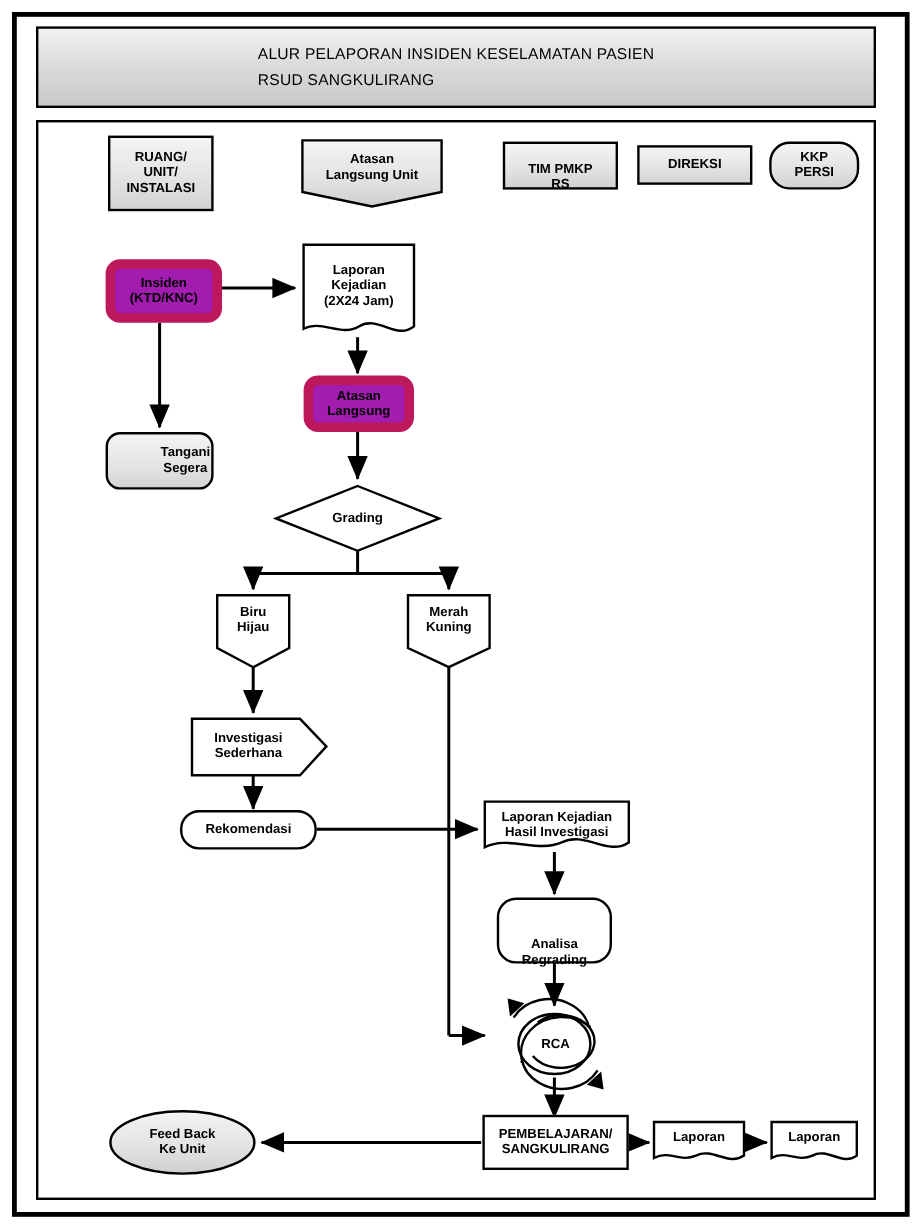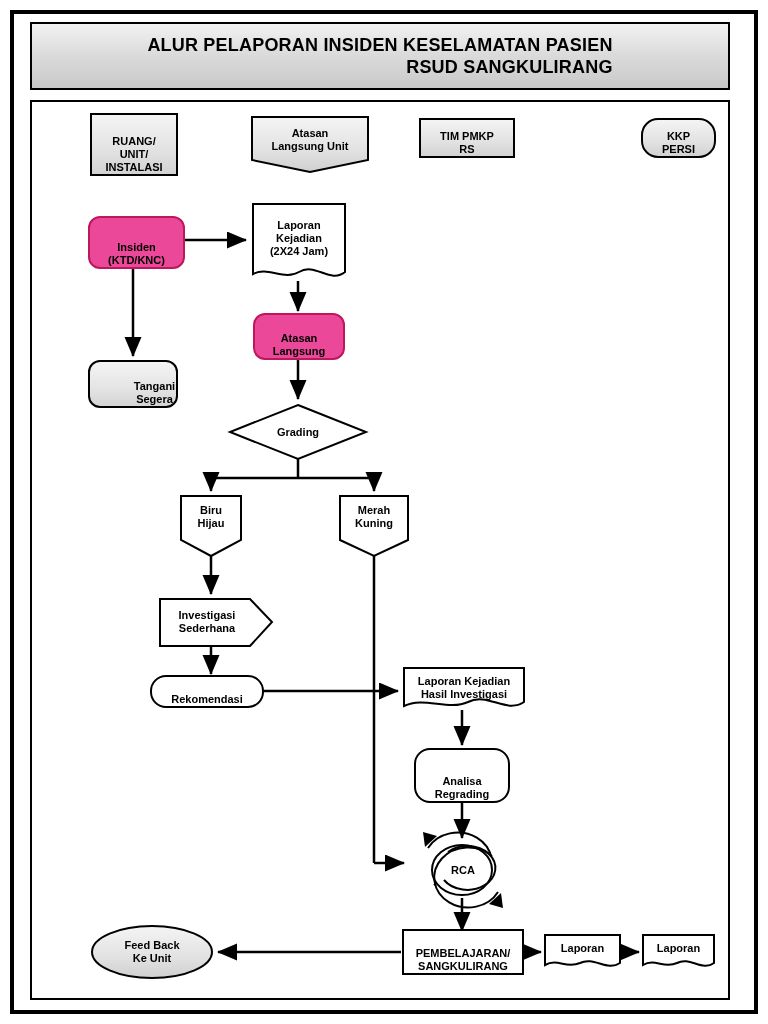--- a/index.html
+++ b/index.html
@@ -5,31 +5,31 @@
   html,body{margin:0;padding:0;background:#ffffff;}
   body{font-family:"Liberation Sans", sans-serif;}
   #page{position:relative;width:768px;height:1024px;background:#ffffff;overflow:hidden;}
   #frame{position:absolute;left:10px;top:10px;width:748px;height:1004px;border:4px solid #000;background:#fff;box-sizing:border-box;}
   #inner{position:absolute;left:30px;top:100px;width:700px;height:900px;border:2px solid #000;box-sizing:border-box;background:#fff;}
 
   
   #title-banner{position:absolute;left:30px;top:22px;width:700px;height:68px;border:2px solid #000;
      background:linear-gradient(180deg,#f2f2f2 0%, #dcdcdc 45%, #c9c9c9 100%);
      display:flex;align-items:center;justify-content:center;box-sizing:border-box;}
-  #title-banner .tl{font-weight:bold;font-size:18px;line-height:22px;text-align:right;color:#000;letter-spacing:0.2px;}
-
-  .node{position:absolute;box-sizing:border-box;display:flex;align-items:flex-end;justify-content:center;text-align:center;color:#000;}
+  #title-banner .tl{font-weight:normal;font-size:13px;line-height:22px;text-align:left;color:#000;letter-spacing:0.2px;}
+
+  .node{position:absolute;box-sizing:border-box;display:flex;align-items:center;justify-content:center;text-align:center;color:#000;}
   .txt{font-size:11px;font-weight:bold;line-height:13px;}
 
   
   .lane{border:2px solid #000;background:linear-gradient(180deg,#f4f4f4 0%,#e2e2e2 60%,#d2d2d2 100%);}
 
   
   .rect{border:2px solid #000;background:#fff;}
-  .round{border:2px solid #be185d;background:#ec4899;border-radius:12px;}
+  .round{border:8px solid #be185d;background:#a21caf;border-radius:12px;}
   .round-lg{border:2px solid #000;background:#fff;border-radius:16px;}
   .grad-round{border:2px solid #000;border-radius:12px;background:linear-gradient(180deg,#f4f4f4 0%,#e4e4e4 60%,#d4d4d4 100%);padding-left:43px;}
 
   
   svg#layer{position:absolute;left:0;top:0;width:768px;height:1024px;pointer-events:none;}
 
   .lbl{position:absolute;display:flex;align-items:center;justify-content:center;text-align:center;
        font-size:11px;font-weight:bold;line-height:13px;color:#000;}
 </style>
 </head>
@@ -131,20 +131,23 @@
   </div>
 
   <div class="lbl" style="left:252px;top:117px;width:116px;height:46px;white-space:pre-line;">Atasan
 Langsung Unit</div>
 
   <div class="node lane" style="left:419px;top:118px;width:96px;height:40px;">
     <span class="txt" style="white-space:pre-line;margin-top:20px;">TIM PMKP
 RS</span>
   </div>
 
+  <div class="node lane" style="left:531px;top:121px;width:96px;height:33px;">
+    <span class="txt" style="white-space:pre-line;">DIREKSI</span>
+  </div>
 
   <div class="node lane" style="left:641px;top:118px;width:75px;height:40px;border-radius:17px;">
     <span class="txt" style="white-space:pre-line;">KKP
 PERSI</span>
   </div>
 
   <div class="node round" style="left:88px;top:216px;width:97px;height:53px;">
     <span class="txt" style="white-space:pre-line;">Insiden
 (KTD/KNC)</span>
   </div>

